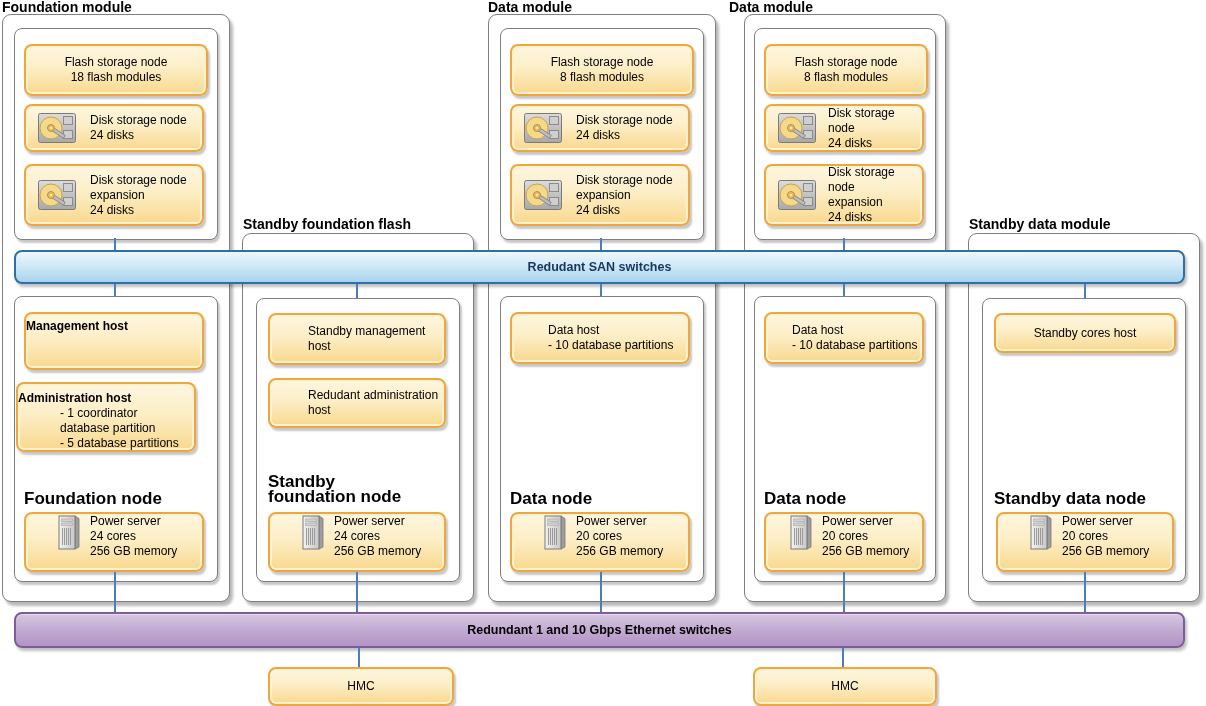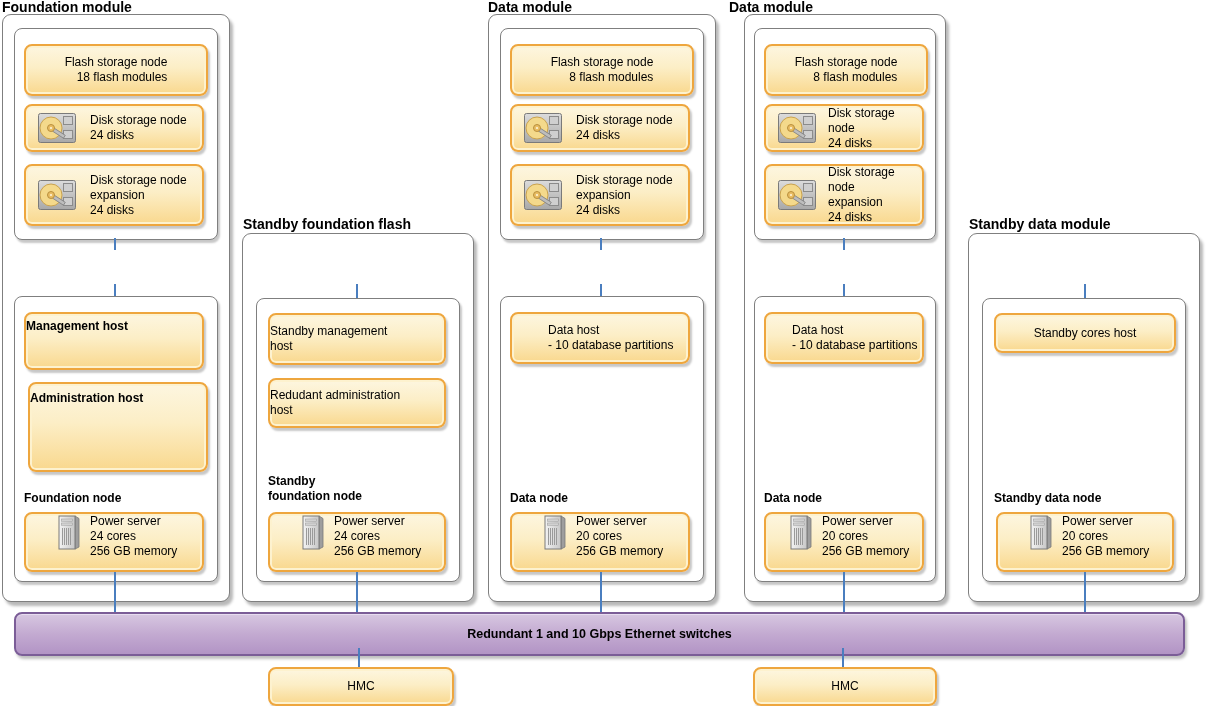--- a/index.html
+++ b/index.html
@@ -8,33 +8,33 @@
   .module-label{position:absolute;font-size:14px;font-weight:bold;line-height:14px;white-space:nowrap;z-index:3;}
   .outer{position:absolute;background:#fff;border:1.5px solid #7f7f7f;border-radius:9px;
          box-shadow:3px 4px 3px rgba(0,0,0,0.28);z-index:0;}
   .inner{position:absolute;background:#fff;border:1.5px solid #7f7f7f;border-radius:8px;
          box-shadow:2px 3px 2px rgba(0,0,0,0.22);z-index:1;}
   .obox{position:absolute;border-radius:8px;border:2px solid #eea63e;
         background:linear-gradient(180deg,#fdf6e0 0%,#fceec6 45%,#f9d88e 100%);
         box-shadow:inset 0 0 0 2px #fdf2cf,2px 3px 2px rgba(0,0,0,0.22);
         font-size:12px;line-height:15px;z-index:2;}
   .obox.center{display:flex;align-items:center;justify-content:center;text-align:center;}
-  .obox.center .tblock{display:inline-block;text-align:right;}
+  .obox.center .tblock{display:inline-block;text-align:center;}
   .obox.icon-row{display:flex;align-items:center;gap:12px;padding-left:12px;box-sizing:border-box;}
   .obox.srv-row{display:flex;align-items:flex-start;gap:10px;padding-left:32px;box-sizing:border-box;}
   .obox.hostbox{box-sizing:border-box;}
   .obox .title{text-align:left;font-weight:bold;}
   .obox .bullets{padding-left:42px;}
-  .obox.leftblock{display:flex;flex-direction:column;justify-content:center;box-sizing:border-box;}
-  .node-label{position:absolute;font-size:12px;font-weight:bold;line-height:15px;z-index:2;}
+  .obox.leftblock{display:flex;flex-direction:column;justify-content:center;padding-left:38px;box-sizing:border-box;}
+  .node-label{position:absolute;font-size:17px;font-weight:bold;line-height:15px;z-index:2;}
   .band{position:absolute;left:14px;width:1171px;border-radius:8px;display:flex;align-items:center;justify-content:center;
         font-weight:bold;font-size:12.5px;z-index:5;box-sizing:border-box;box-shadow:2px 3px 3px rgba(0,0,0,0.25);}
   .band.san{top:250px;height:34px;border:2px solid #2f6fa7;color:#17375e;
         background:linear-gradient(180deg,#eef7fc 0%,#cfe9f6 45%,#a9d4ee 100%);}
-  .band.eth{top:612px;height:44px;border:2px solid #7b5d97;color:#000;
+  .band.eth{top:612px;height:36px;border:2px solid #7b5d97;color:#000;
         background:linear-gradient(180deg,#d7c7e1 0%,#c3aad1 50%,#b294c5 100%);
         box-shadow:inset 0 1px 0 #e8ddf0,2px 3px 3px rgba(0,0,0,0.25);text-align:center;}
   .vline{position:absolute;width:2px;background:#4a7ebf;z-index:6;}
   .hmc{position:absolute;top:667px;height:35px;display:flex;align-items:center;justify-content:center;z-index:2;}
   svg{display:block;flex:0 0 auto;}
 </style>
 </head>
 <body>
 
 <div class="page">
@@ -96,22 +96,27 @@
         <div>Disk storage node</div>
         <div>expansion</div>
         <div>24 disks</div>
       </div>
     </div>
 
     <div class="inner" style="left:14px;top:296px;width:202px;height:284px"></div>
     <div class="obox hostbox" style="left:24px;top:312px;width:180px;height:58px">
       <div class="title" style="margin-top:5px">Management host</div>
     </div>
-    <div class="obox hostbox" style="left:28px;top:382px;width:180px;height:90px">
+    <div class="obox hostbox" style="left:16px;top:382px;width:180px;height:70px">
       <div class="title" style="margin-top:7px">Administration host</div>
+      <div class="bullets">
+        <div>- 1 coordinator</div>
+        <div>database partition</div>
+        <div>- 5 database partitions</div>
+      </div>
     </div>
     <div class="node-label" style="left:24px;top:491px">Foundation node</div>
     <div class="obox srv-row" style="left:24px;top:512px;width:180px;height:60px">
       <svg width="22" height="36" viewBox="0 0 22 36">
         <polygon points="17,2 21,4.5 21,33 17,35" fill="#9e9e9e" stroke="#787878" stroke-width="0.8"></polygon>
         <rect x="1" y="2" width="16" height="33" fill="url(#g-srv)" stroke="#7a7a7a"></rect>
         <rect x="3.5" y="5" width="11" height="2.2" fill="#d4d4d4" stroke="#969696" stroke-width="0.5"></rect>
         <rect x="3.5" y="9" width="11" height="2.2" fill="#d4d4d4" stroke="#969696" stroke-width="0.5"></rect>
         <g stroke="#9a9a9a" stroke-width="1">
             <path d="M4.5 14 V31"></path>
@@ -336,20 +341,23 @@
           </g>
       </svg>
       <div>
         <div>Power server</div>
         <div>20 cores</div>
         <div>256 GB memory</div>
       </div>
     </div>
   </div>
 
+  <div class="band san">
+    <span>Redudant SAN switches</span>
+  </div>
   <div class="band eth">
     <span>Redundant 1 and 10 Gbps Ethernet switches</span>
   </div>
 
   <div class="obox hmc" style="left:268px;width:182px">
     <span>HMC</span>
   </div>
   <div class="obox hmc" style="left:753px;width:180px">
     <span>HMC</span>
   </div>

